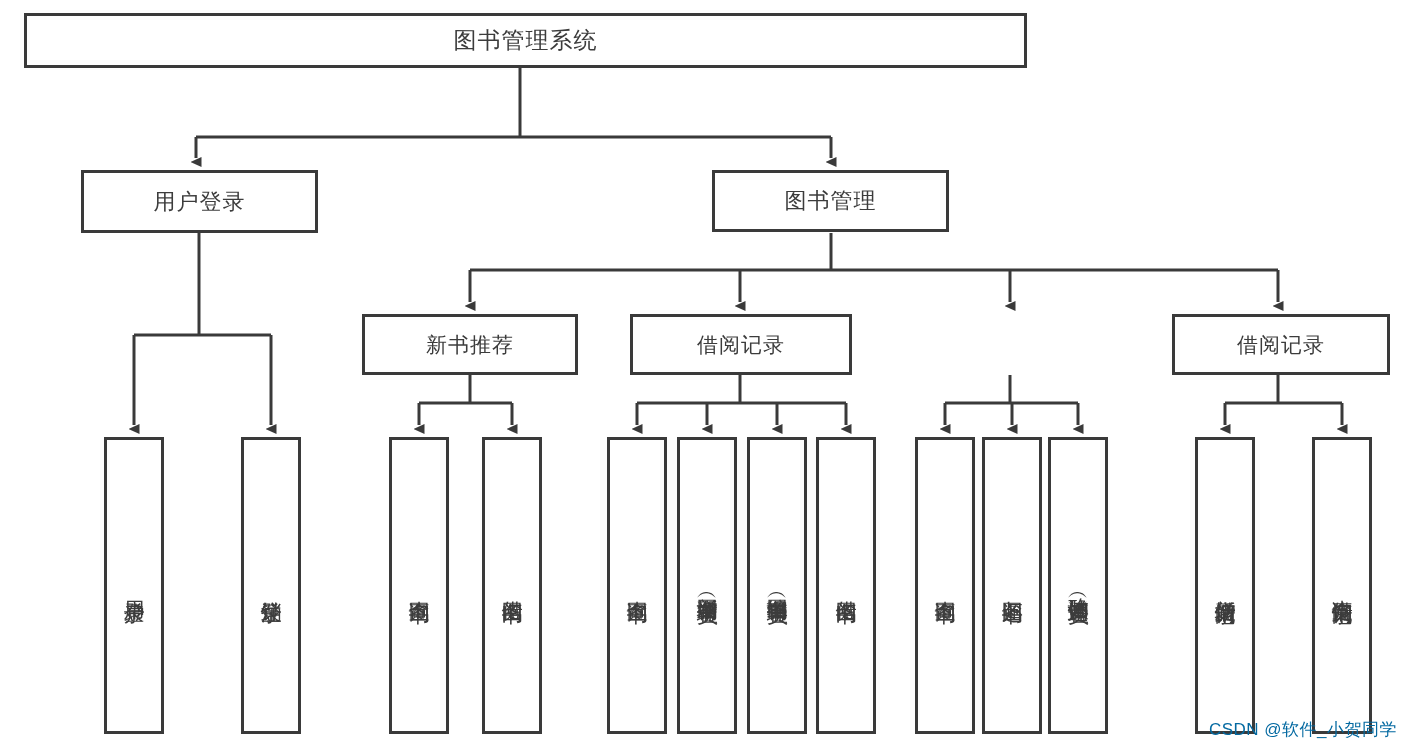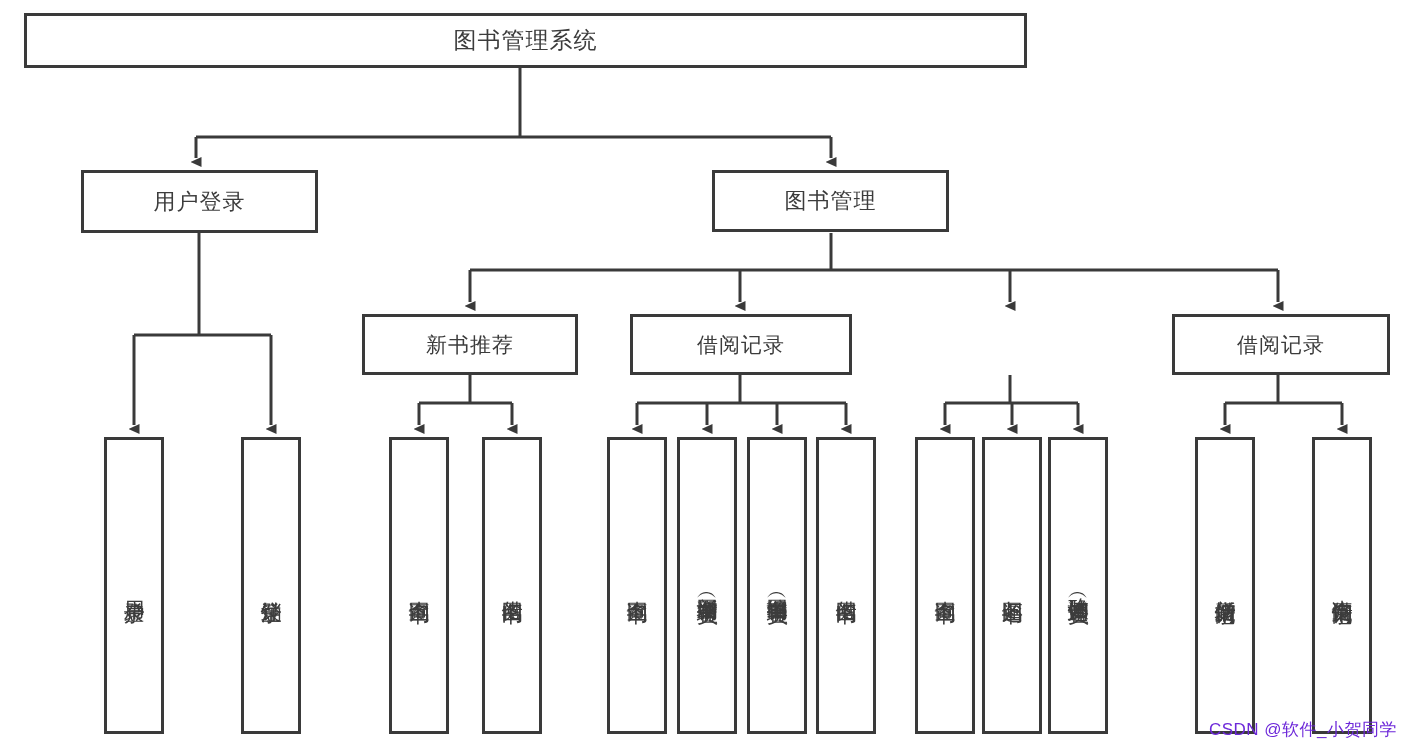--- a/index.html
+++ b/index.html
@@ -60,21 +60,21 @@
     width: 1405px;
     height: 747px;
     z-index: 1;
     pointer-events: none;
   }
   .watermark {
     position: absolute;
     right: 8px;
     bottom: 6px;
     font-size: 17px;
-    color: #6d28d9;
+    color: #0369a1;
     letter-spacing: 0.5px;
     white-space: nowrap;
     z-index: 5;
   }
 </style>
 </head>
 <body>
 
 <div id="canvas">
 

